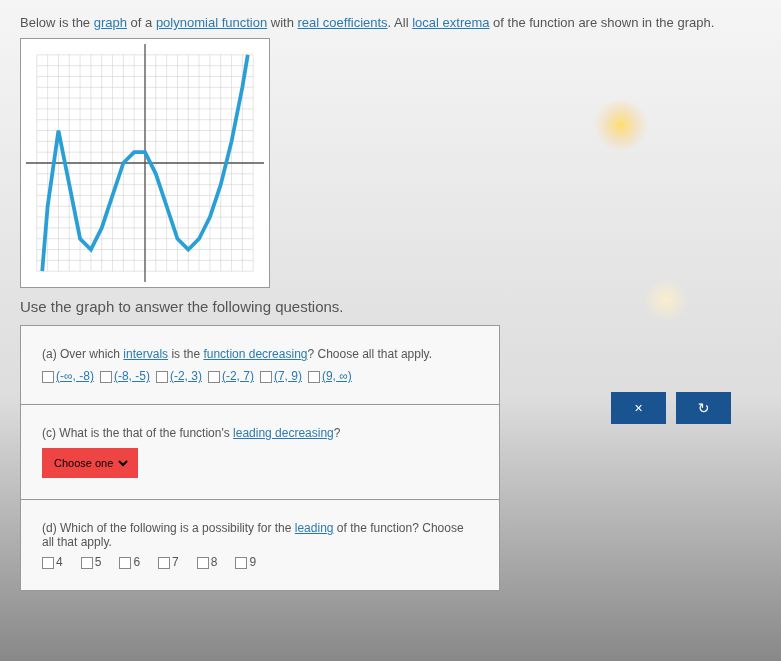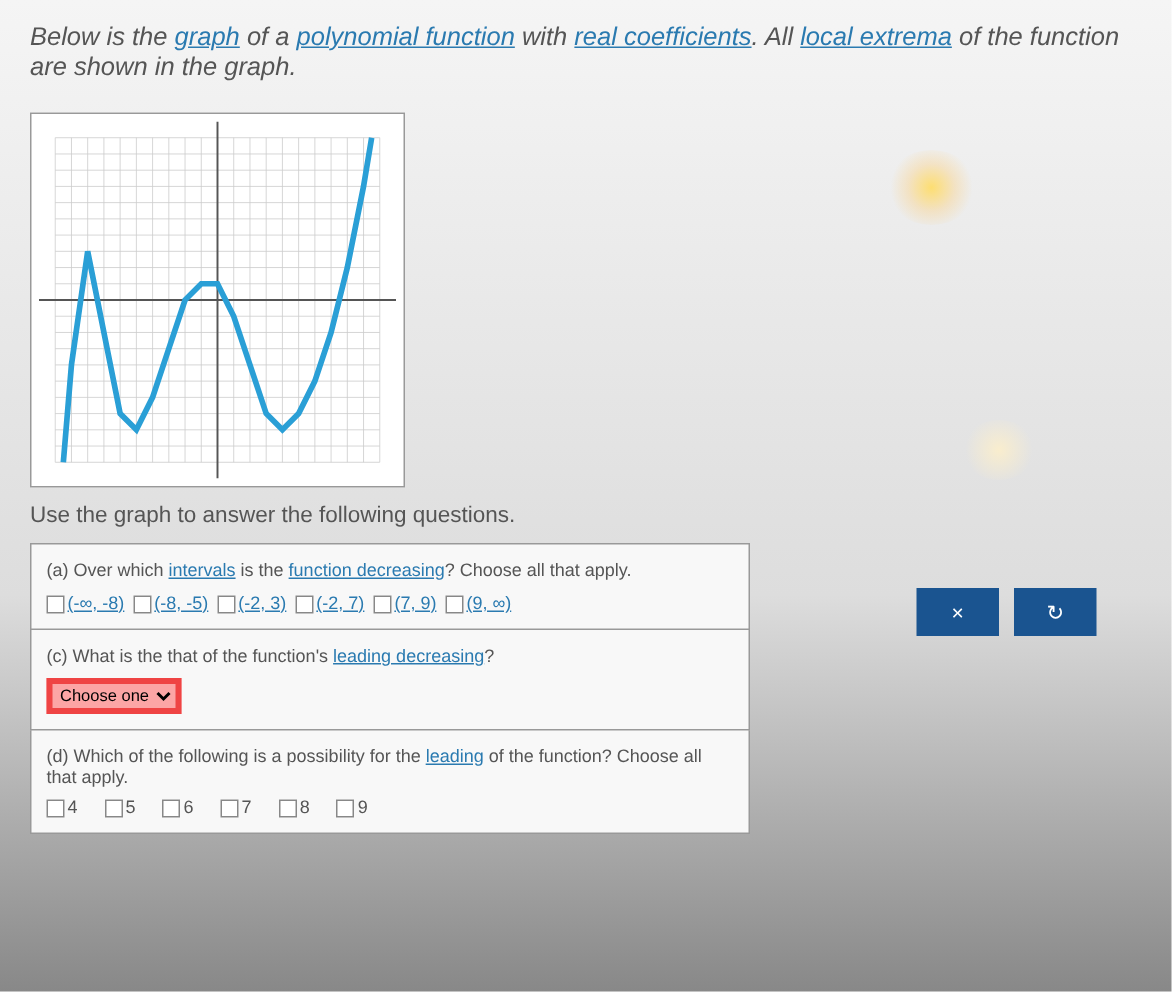--- a/index.html
+++ b/index.html
@@ -7,47 +7,47 @@
     margin: 0;
     padding: 15px 20px;
     font-family: Arial, sans-serif;
     font-size: 13px;
     color: #333;
     background: linear-gradient(to bottom, #f5f5f5 0%, #ddd 60%, #888 100%);
     width: 781px;
     height: 661px;
     position: relative;
   }
-  .intro { color: #555; margin-bottom: 20px; font-size: 17px; font-style: italic; }
+  .intro { color: #555; margin-bottom: 8px; font-size: 13px; }
   .intro .link { color: #2a7ab0; text-decoration: underline; cursor: pointer; }
   .graph-box {
     width: 250px; height: 250px;
     background: #fff;
     border: 1px solid #999;
     padding: 5px;
     margin-bottom: 10px;
   }
   .instruction { color: #555; margin: 10px 0; font-size: 15px; }
   .main-table {
     border: 1px solid #999;
     border-collapse: collapse;
     width: 480px;
     background: #f8f8f8;
   }
   .main-table td {
     border: 1px solid #999;
-    padding: 10px;
+    padding: 21px;
     font-size: 12px;
     color: #555;
   }
   .qlink { color: #2a7ab0; text-decoration: underline; }
   .cb { display: inline-block; width: 12px; height: 12px; border: 1px solid #888; background: #fff; vertical-align: middle; margin-right: 2px; }
   .opt { white-space: nowrap; margin-right: 6px; }
   .input-box { width: 60px; height: 22px; border: 1px solid #2a7ab0; background: #fff; display: inline-block; }
-  select.choose { border: 4px solid #ef4444; background: #fca5a5; font-size: 11px; padding: 1px; }
+  select.choose { border: 7px solid #ef4444; background: #ef4444; font-size: 11px; padding: 1px; }
   .side-panel {
     position: absolute;
     right: 30px;
     top: 380px;
     width: 140px;
   }
   .side-link { color: #2a7ab0; text-decoration: underline; font-size: 12px; display: block; margin-bottom: 12px; }
   .btn-row { display: flex; gap: 10px; }
   .btn {
     background: #1a5490;

